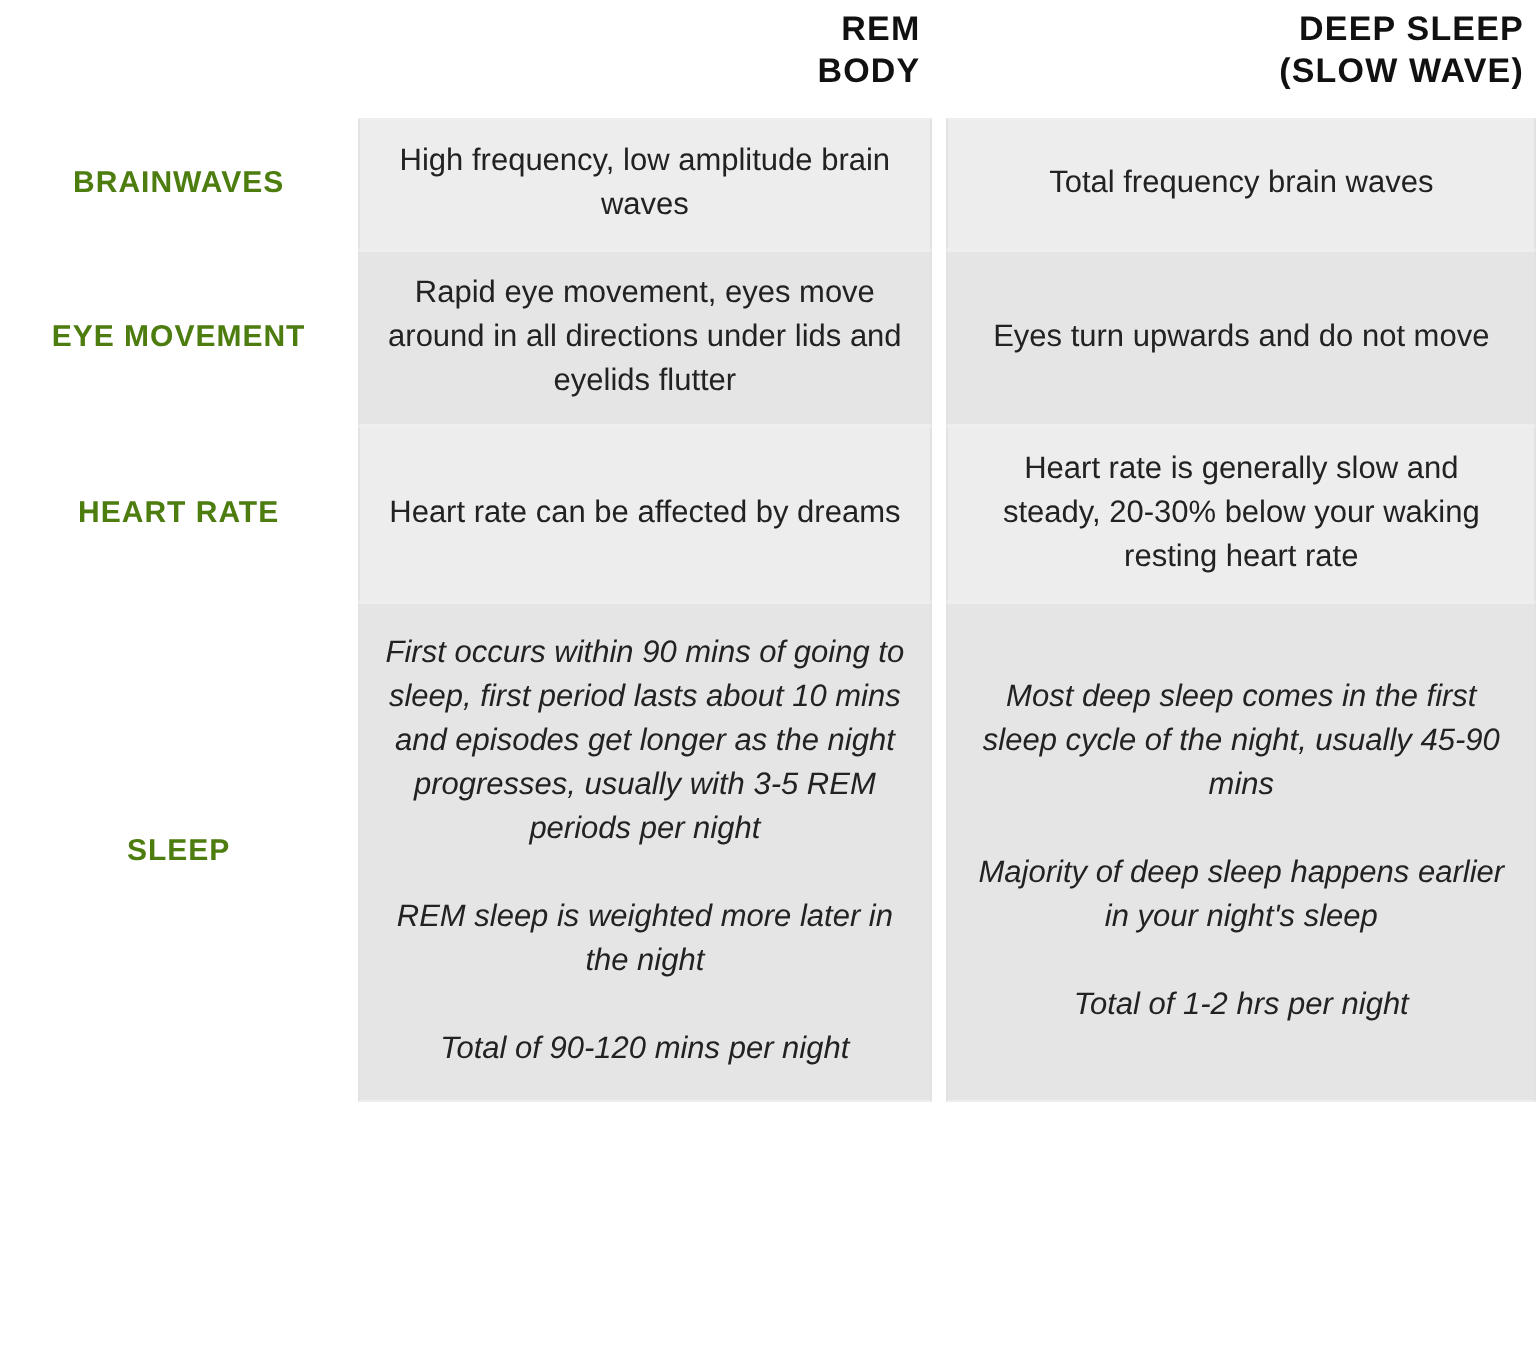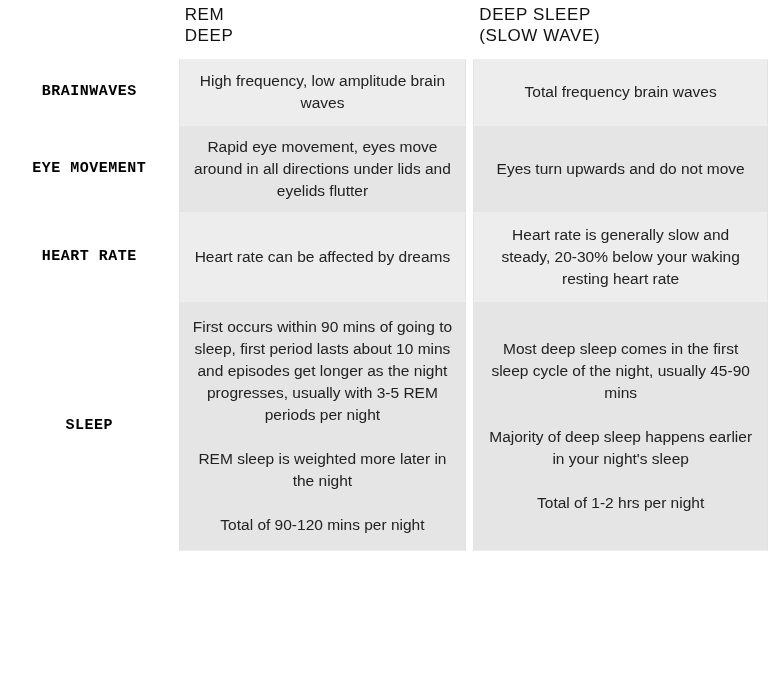--- a/index.html
+++ b/index.html
@@ -25,46 +25,45 @@
     border-spacing: 0;
     table-layout: fixed;
     width: 768px;
   }
   col.labelcol { width: 177px; }
   col.col1 { width: 285px; }
   col.col2 { width: 292px; }
 
   th.colhead {
     font-size: 17px;
-    font-weight: normal;
+    font-weight: bold;
     letter-spacing: 0.6px;
-    text-align: left;
+    text-align: right;
     vertical-align: bottom;
     padding: 4px 6px 12px 6px;
     color: #111;
     line-height: 1.25;
     border: none;
     background: #fff;
   }
   th.blankhead {
     border: none;
     background: #fff;
   }
   td.rowlabel {
     font-size: 15px;
     font-weight: bold;
     letter-spacing: 0.5px;
     text-align: center;
     vertical-align: middle;
-    color: #000000;
+    color: #4d7c0f;
     line-height: 1.3;
     padding: 4px 10px;
     background: #fff;
     border: none;
-    font-family: Liberation Mono, monospace;
   }
   td.cell {
     font-size: 15.5px;
     text-align: center;
     vertical-align: middle;
     line-height: 1.42;
     color: #222;
     padding: 10px 12px;
     border-left: 1px solid #e2e2e2;
     border-right: 1px solid #e2e2e2;
@@ -74,20 +73,21 @@
   }
   td.cell.shaded {
     background: #ededed;
   }
   td.cell.tall {
     padding-top: 14px;
     padding-bottom: 14px;
   }
   td.cell p {
     margin: 0;
+    font-style: italic;
   }
   td.cell p + p {
     margin-top: 22px;
   }
   .spacer-col { width: 7px; border: none; background: #fff; padding: 0; }
 </style>
 </head>
 <body>
 
 <div class="wrap">
@@ -96,21 +96,21 @@
       <col class="labelcol">
       <col class="col1">
       <col style="width:7px">
       <col class="col2">
     </colgroup>
     <thead>
       <tr>
         <th class="blankhead"></th>
         <th class="colhead">
           <span>REM</span><br>
-          <span>DEEP</span>
+          <span>BODY</span>
         </th>
         <th class="spacer-col"></th>
         <th class="colhead">
           <span>DEEP SLEEP</span><br>
           <span>(SLOW WAVE)</span>
         </th>
       </tr>
     </thead>
     <tbody>
 

